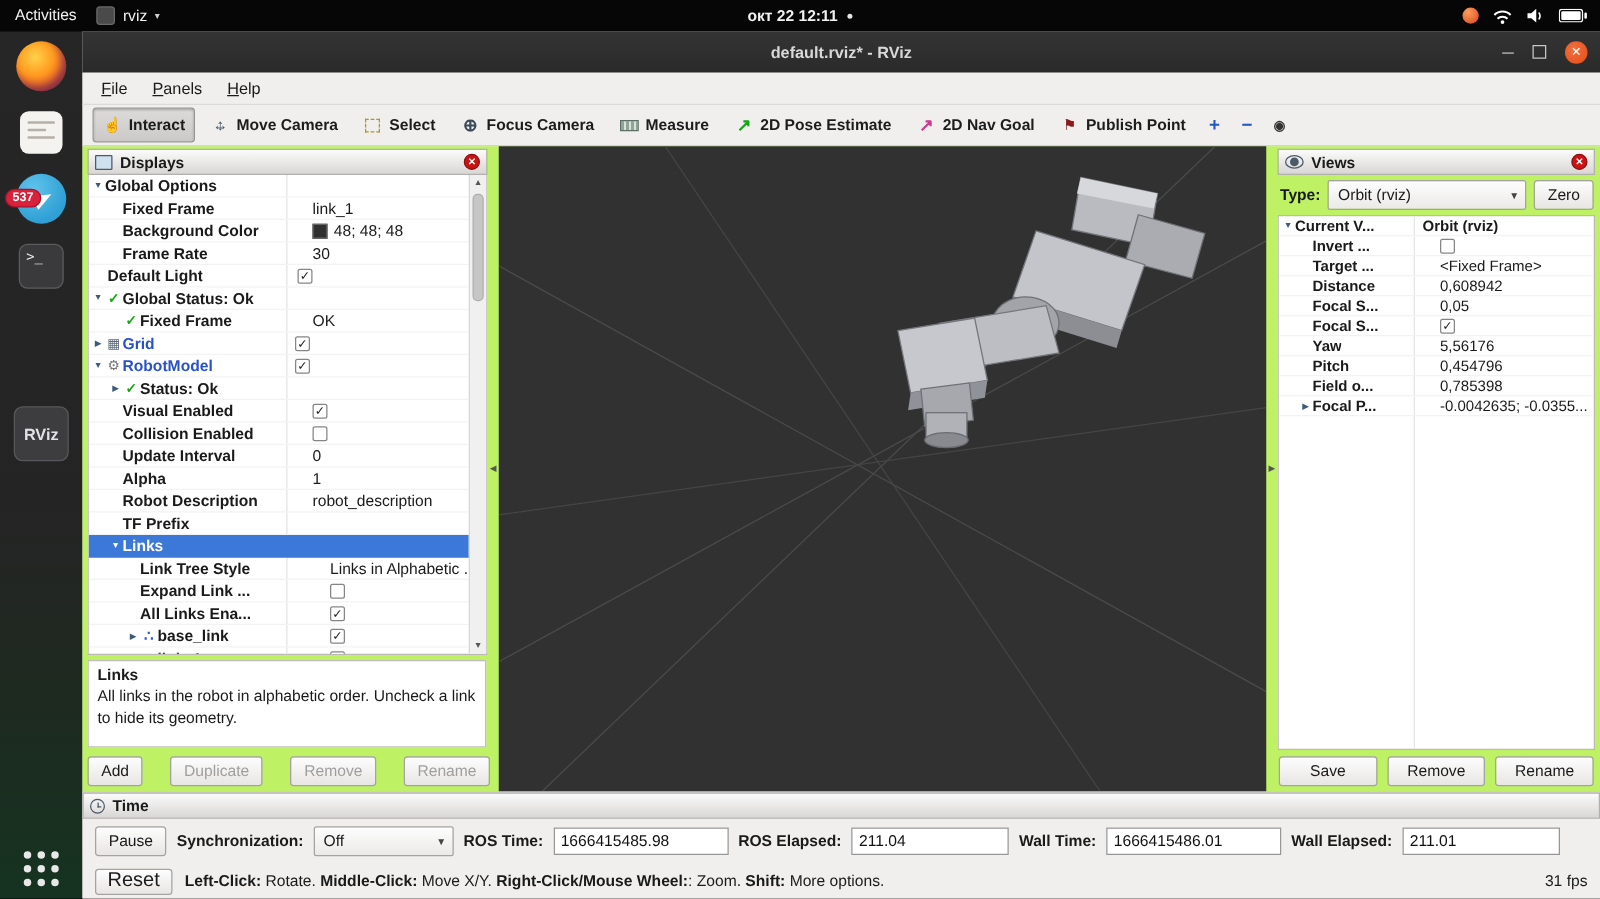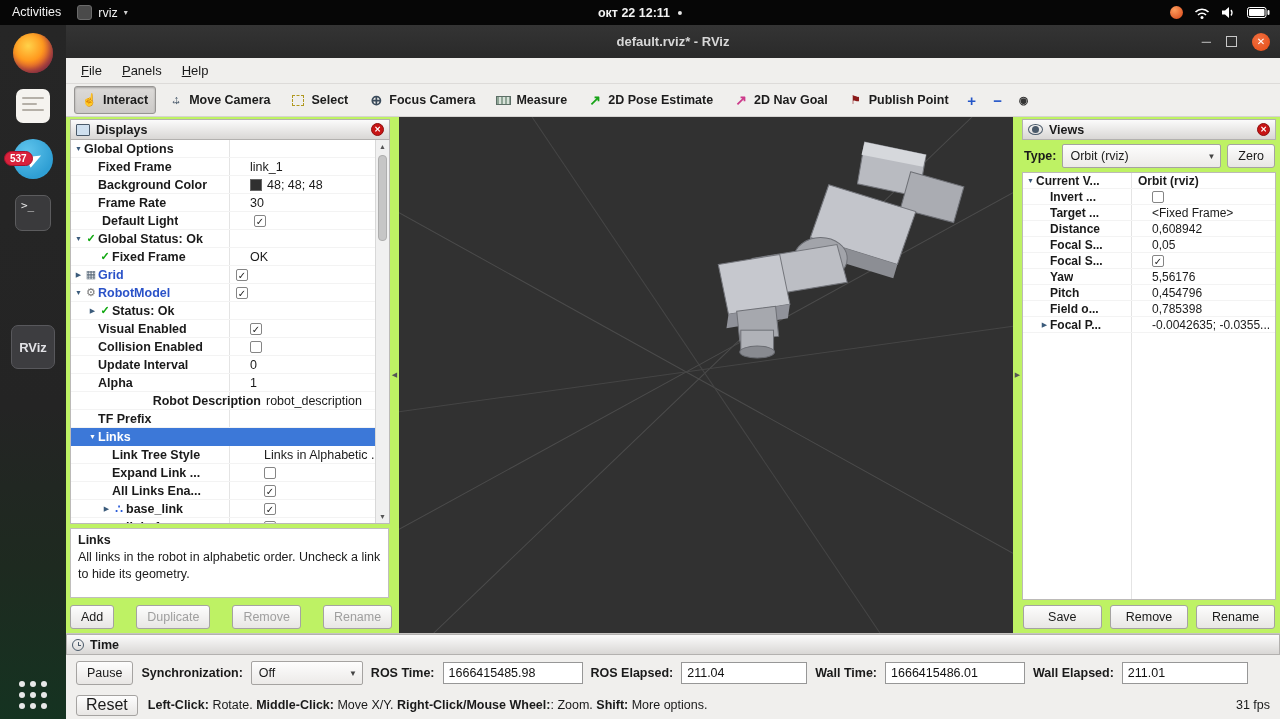--- a/index.html
+++ b/index.html
@@ -310,21 +310,21 @@
                 <div class="trow">
                   <div class="tlabel" style="padding-left: 16px;">
                     <span class="exp"></span>
                     <span class="tname">Frame Rate</span>
                   </div>
                   <div class="tval">
                     <span>30</span>
                   </div>
                 </div>
                 <div class="trow">
-                  <div class="tlabel" style="padding-left: 20px;">
+                  <div class="tlabel" style="padding-left: 4px;">
                     <span class="exp"></span>
                     <span class="tname">Default Light</span>
                   </div>
                   <div class="tval">
                     <span class="cb">✓</span>
                   </div>
                 </div>
                 <div class="trow">
                   <div class="tlabel" style="padding-left: 2px;">
                     <span class="exp">▼</span>
@@ -401,21 +401,21 @@
                 <div class="trow">
                   <div class="tlabel" style="padding-left: 16px;">
                     <span class="exp"></span>
                     <span class="tname">Alpha</span>
                   </div>
                   <div class="tval">
                     <span>1</span>
                   </div>
                 </div>
                 <div class="trow">
-                  <div class="tlabel" style="padding-left: 32px; justify-content: flex-end;">
+                  <div class="tlabel" style="padding-left: 16px;">
                     <span class="exp"></span>
                     <span class="tname">Robot Description</span>
                   </div>
                   <div class="tval">
                     <span>robot_description</span>
                   </div>
                 </div>
                 <div class="trow">
                   <div class="tlabel" style="padding-left: 16px;">
                     <span class="exp"></span>

